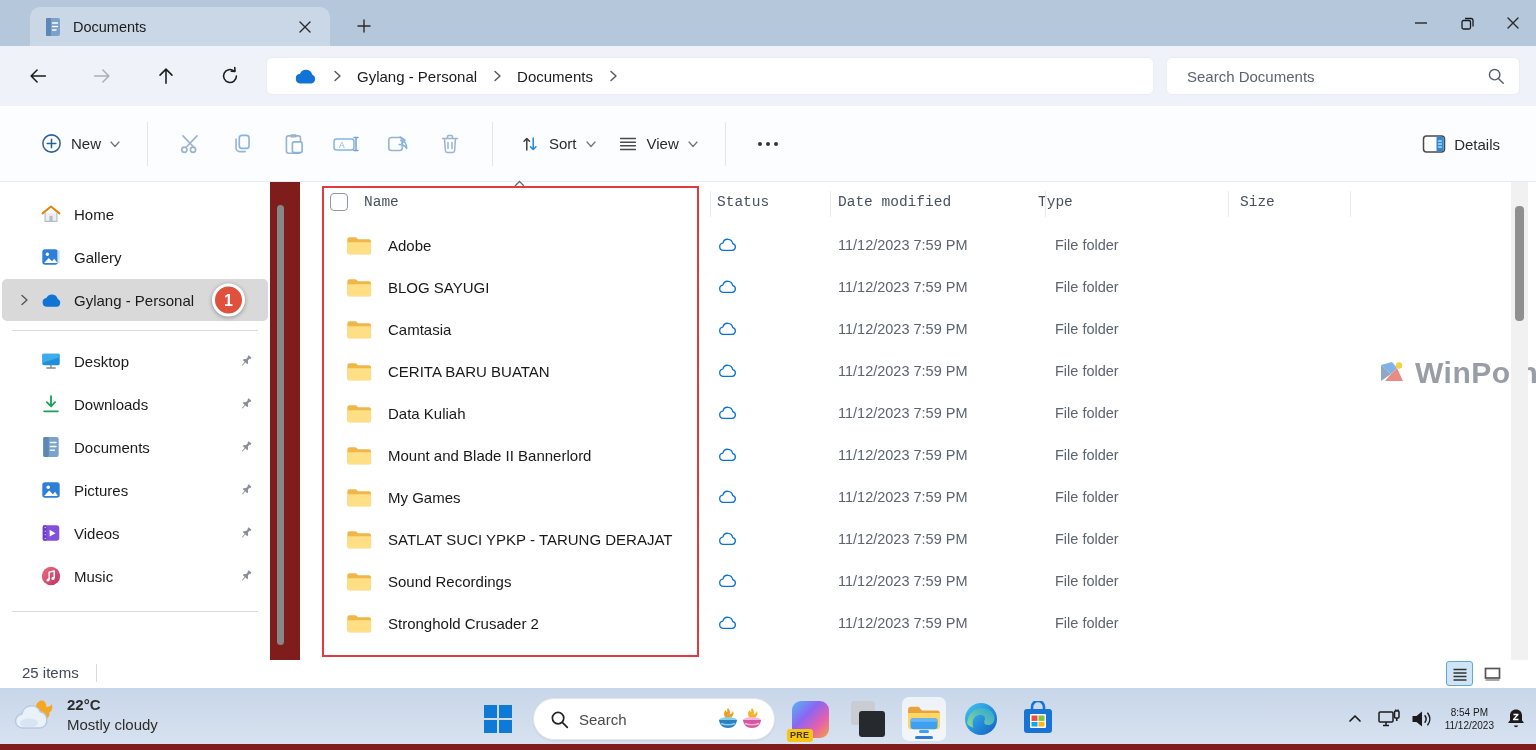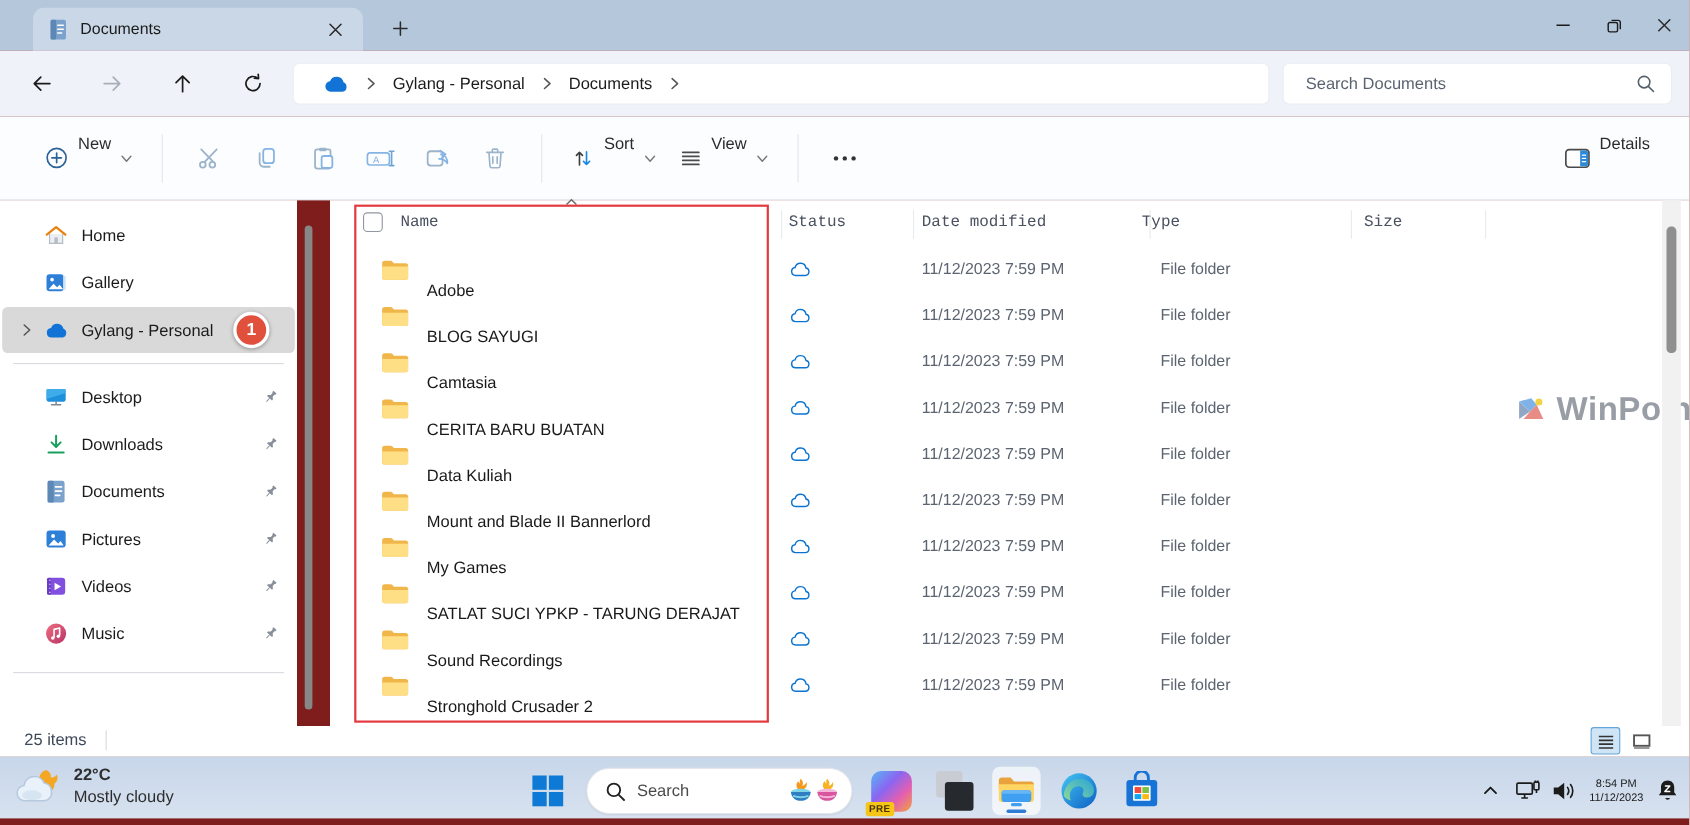--- a/index.html
+++ b/index.html
@@ -25,21 +25,21 @@
   .crumb { font-size:15px; color:#1b1b1b; white-space:nowrap; }
   .crumb-chev { color:#444; }
   .searchbar { position:absolute; left:1166px; top:57px; width:354px; height:38px; background:#fff; border:1px solid #e9edf2; border-radius:6px; display:flex; align-items:center; padding:0 14px 0 20px; }
   .searchbar input { border:none; outline:none; background:transparent; flex:1; font:inherit; font-size:15px; color:#333; }
   .searchbar input::placeholder { color:#5a6470; opacity:1; }
 
   
   .toolbar { position:absolute; left:0; top:106px; width:100%; height:76px; background:#fcfdfe; border-bottom:1px solid #e6e9ed; display:flex; align-items:center; }
   .tb-left { display:flex; align-items:center; margin-left:30px; }
   .tb-sep { width:1px; height:44px; background:#e2e6ea; margin:0 16px; }
-  .tb-btn { height:44px; display:flex; gap:8px; padding:0 10px; border-radius:5px; }
+  .tb-btn { height:44px; display:flex; align-items:center; gap:8px; padding:0 10px; border-radius:5px; }
   .tb-icon-btn { width:52px; height:44px; display:flex; align-items:center; justify-content:center; border-radius:5px; }
   .tb-label { font-size:15px; color:#2b2b2b; }
   .tb-right { position:absolute; right:26px; top:0; height:76px; display:flex; align-items:center; }
   .dots { display:flex; gap:4px; }
   .dots i { width:4px; height:4px; border-radius:50%; background:#333; }
 
   
   .sidebar { position:absolute; left:0; top:182px; width:270px; height:478px; background:#fff; padding-top:10px; }
   .srow { position:relative; height:42px; display:flex; align-items:center; padding:0 10px 0 12px; border-radius:5px; margin:1px 2px; }
   .srow.selected { background:#d9d9d9; }
@@ -54,21 +54,21 @@
   
   .filelist { position:absolute; left:300px; top:182px; right:0; height:478px; background:#fff; }
   .fl-header { position:absolute; left:0; top:6px; right:0; height:32px;font-family:Liberation Mono, monospace; }
   .hdr-label { position:absolute; top:6px; font-size:14.5px; color:#4a5260; }
   .hdr-sep { position:absolute; top:3px; height:26px; border-left:1px solid #e7eaee; }
   .checkbox { position:absolute; left:30px; top:5px; width:18px; height:18px; border:1.5px solid #9097a0; border-radius:4px; background:#fefefe; }
   .caret-up { position:absolute; left:213px; top:-9px; color:#6a6a6a; }
   .frows { position:absolute; left:0; top:44px; right:0; }
   .frow { position:relative; height:42px; }
   .frow .fold   { position:absolute; left:46px; top:9px; }
-  .frow .fname  { position:absolute; left:88px; top:11px; font-size:15px; color:#191919; white-space:nowrap;margin-top:19px; }
+  .frow .fname  { position:absolute; left:88px; top:11px; font-size:15px; color:#191919; white-space:nowrap; }
   .frow .fcloud { position:absolute; left:417px; top:12px; }
   .frow .fdate  { position:absolute; left:538px; top:11px; font-size:14.5px; color:#5b6470; }
   .frow .ftype  { position:absolute; left:755px; top:11px; font-size:14.5px; color:#5b6470; }
   .redbox { position:absolute; left:322px; top:186px; width:377px; height:471px; border:2px solid #e23a3e; z-index:6; pointer-events:none; }
   .watermark { position:absolute; left:1376px; top:356px; display:flex; align-items:center; gap:7px; z-index:2; }
   .watermark .wm-text { font-size:30px; font-weight:bold; color:#999ea6; letter-spacing:.5px; }
   .main-scroll-track { position:absolute; left:1511px; top:182px; width:17px; height:478px; background:#f1f1f1; z-index:3; }
   .main-scroll-thumb { position:absolute; left:4px; top:24px; width:9px; height:115px; background:#8f8f8f; border-radius:4px; }
 
   

